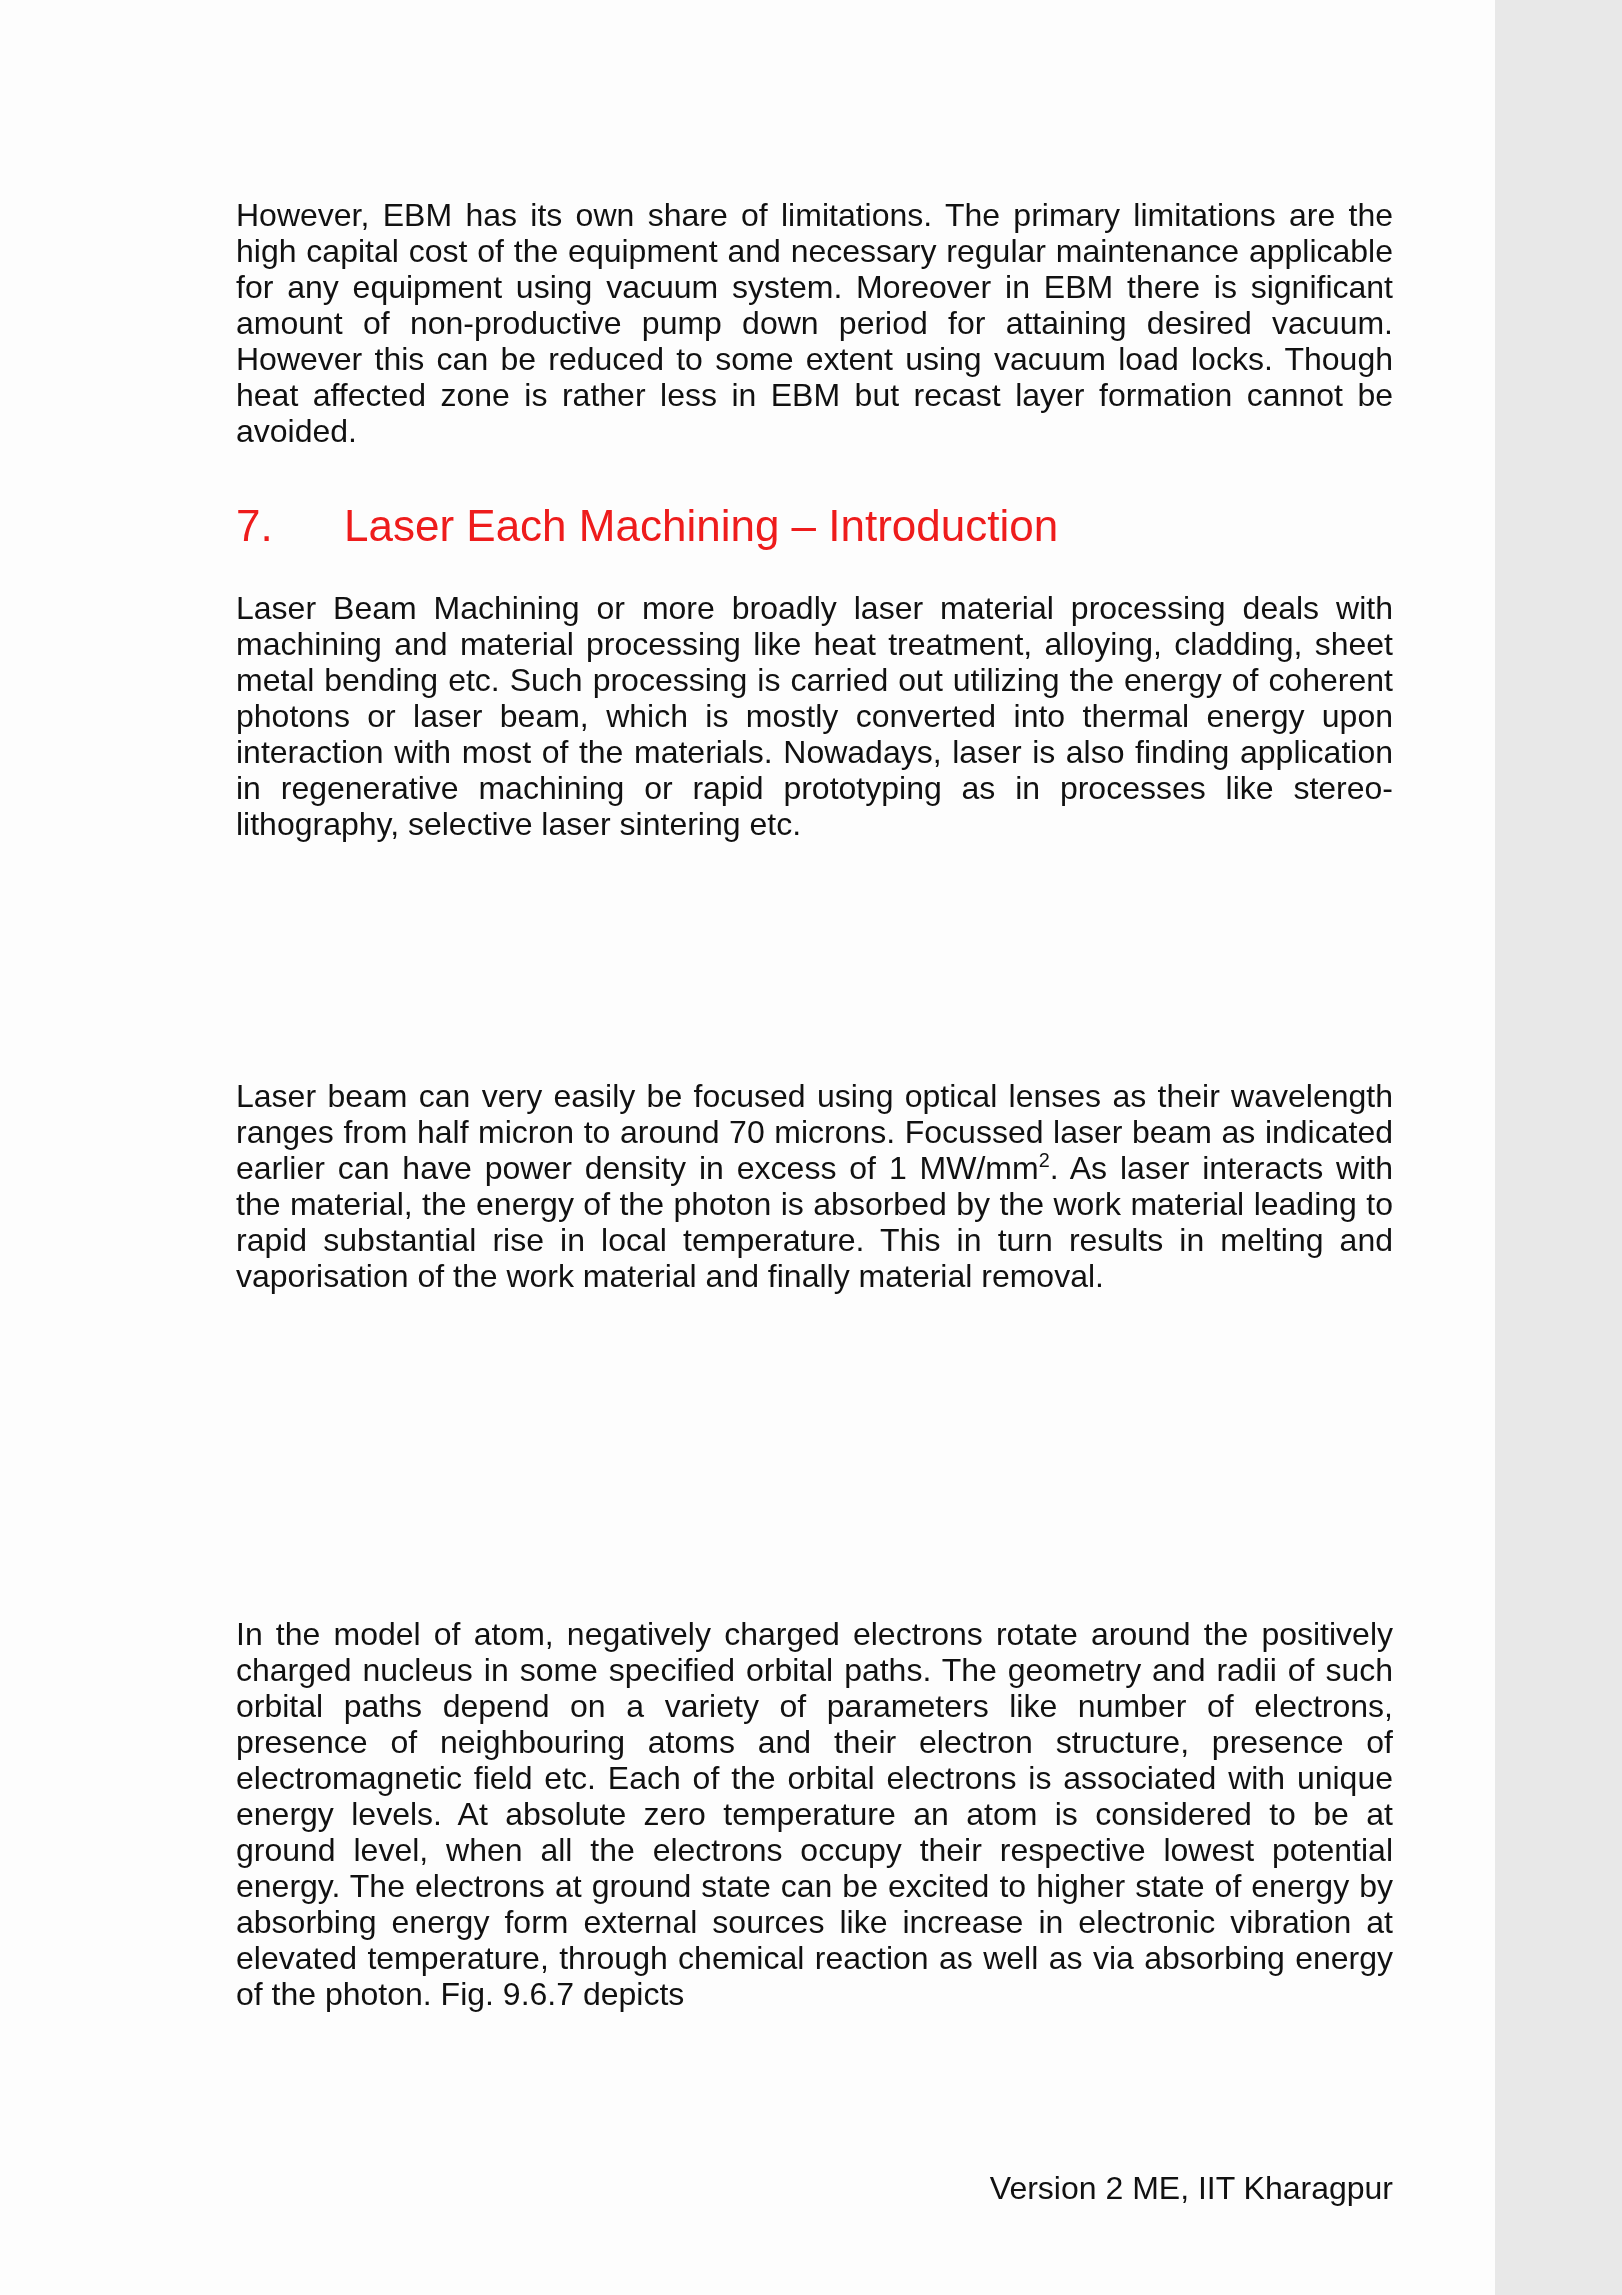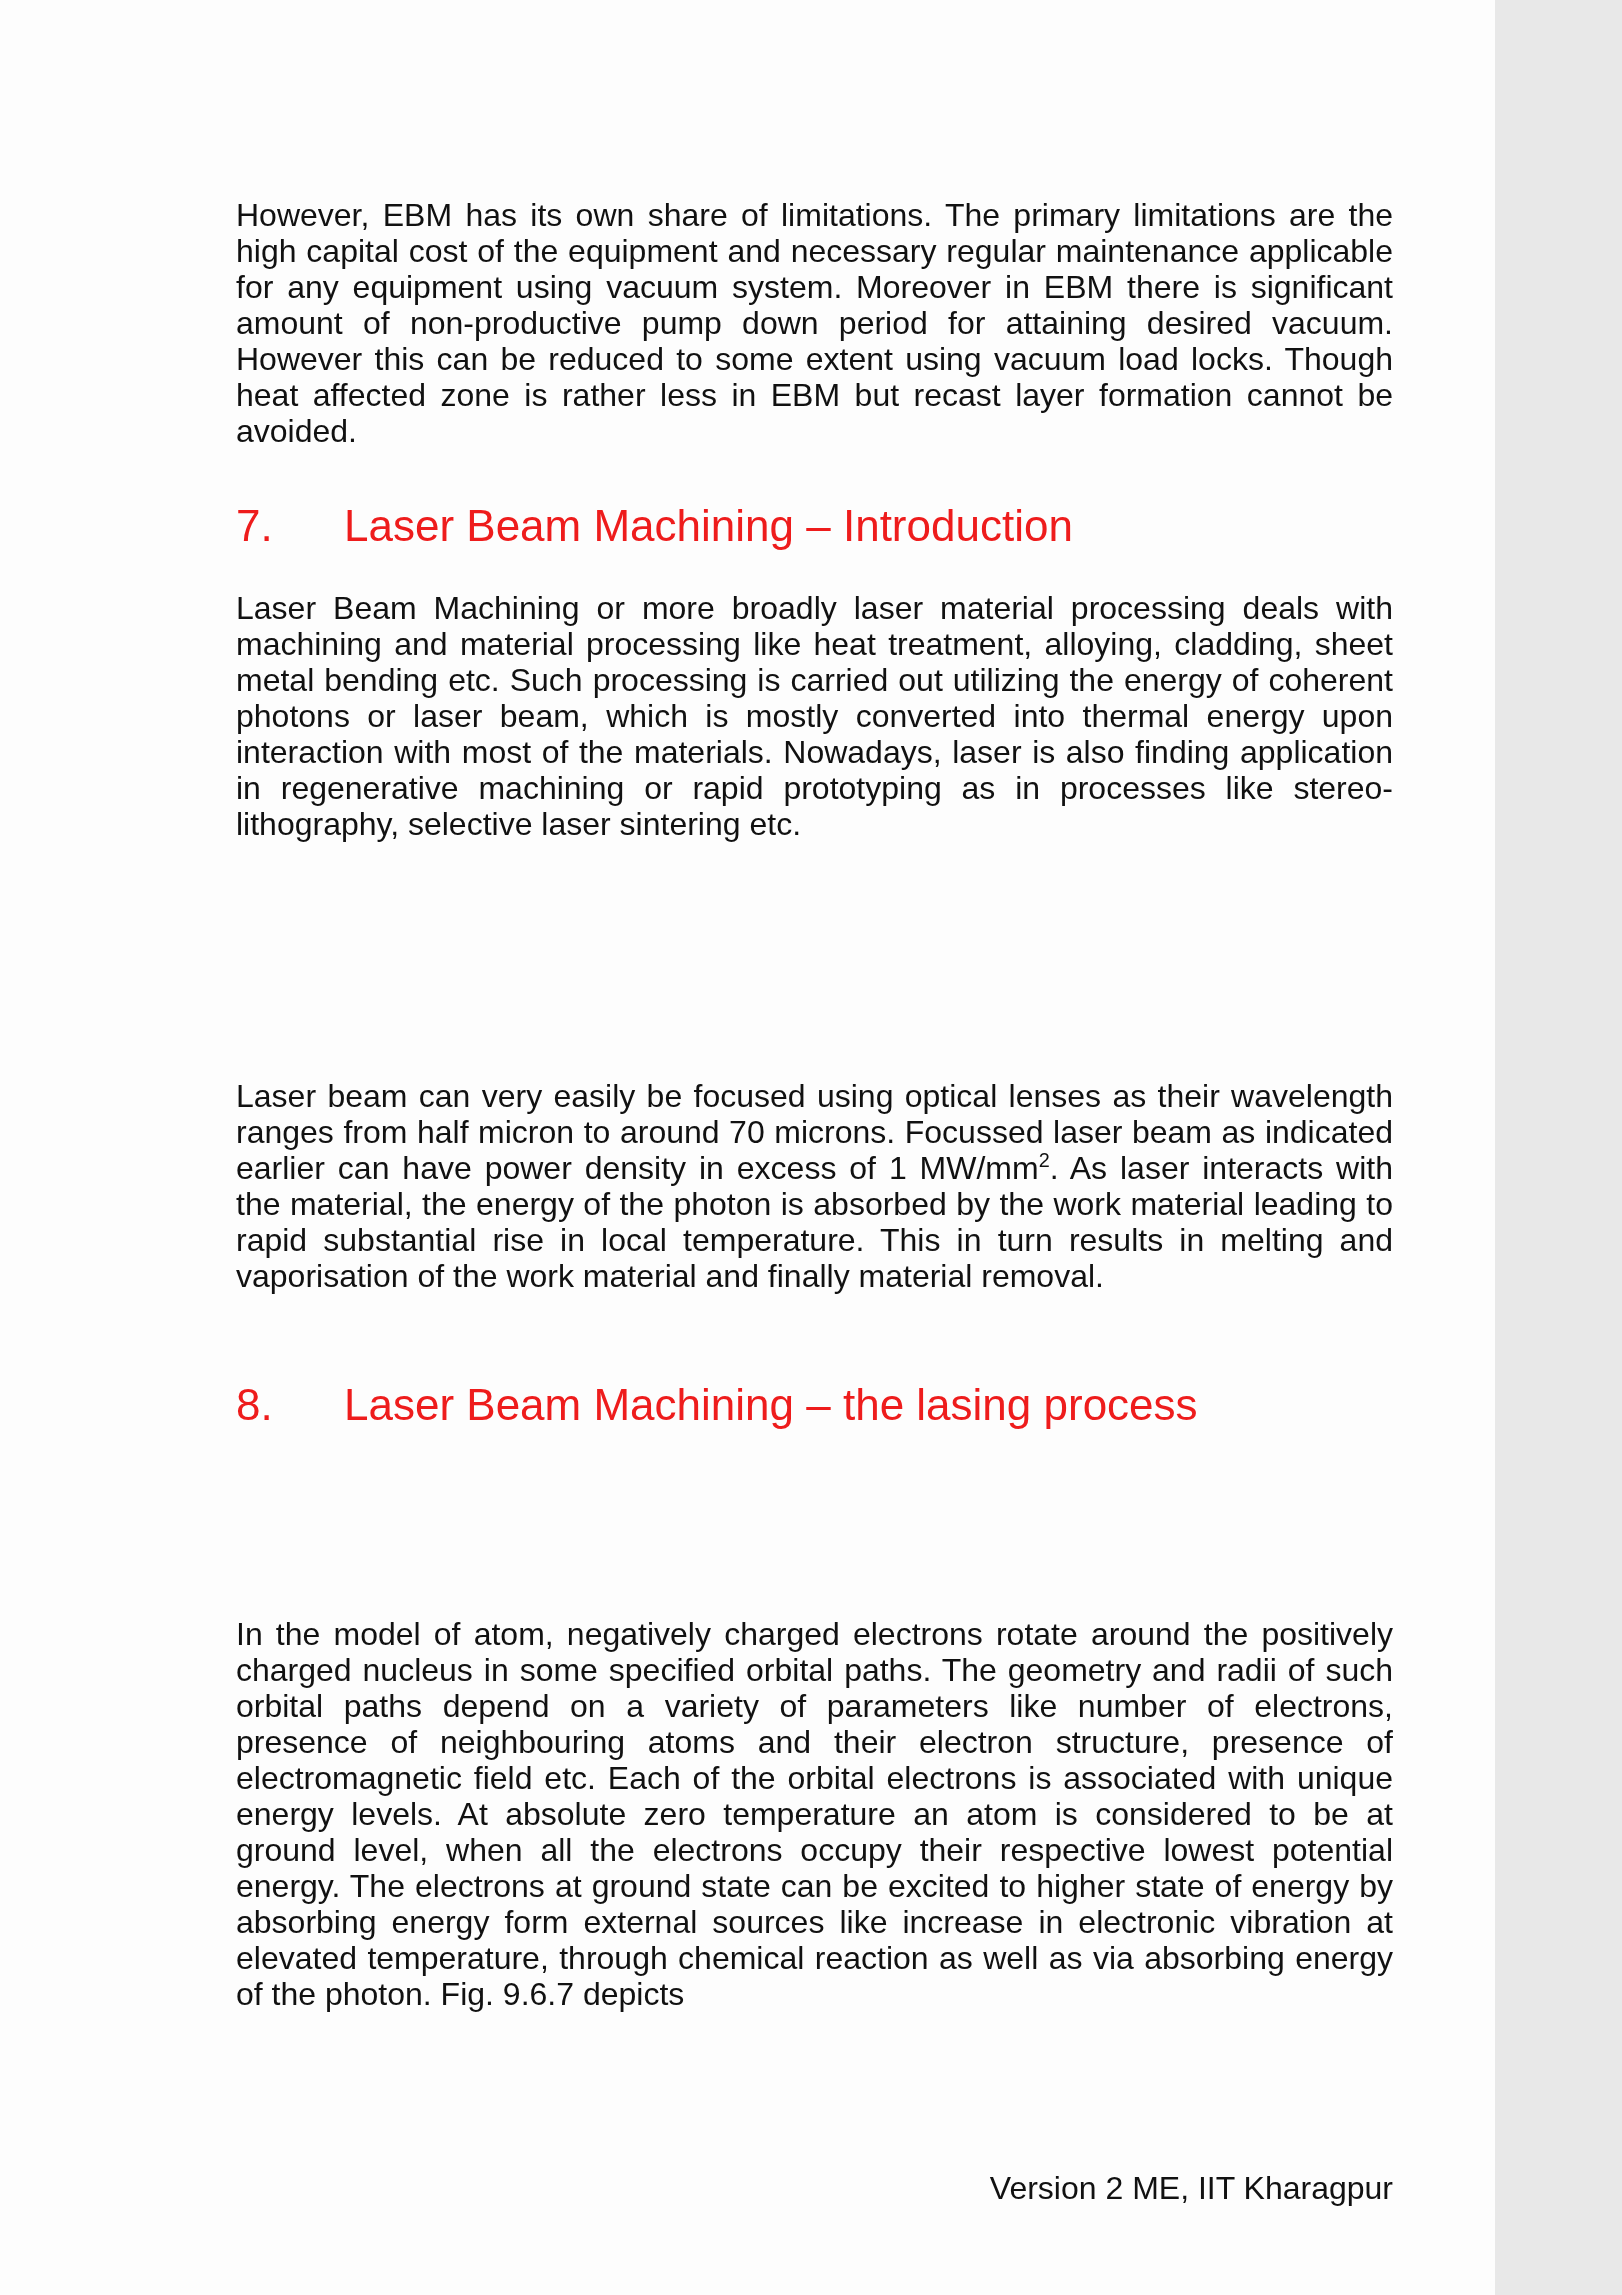--- a/index.html
+++ b/index.html
@@ -54,31 +54,28 @@
   }
 </style>
 </head>
 <body>
 
 <div class="page">
 
   <div class="block para" style="top: 197px;">However, EBM has its own share of limitations. The primary limitations are the high capital cost of the equipment and necessary regular maintenance applicable for any equipment using vacuum system. Moreover in EBM there is significant amount of non-productive pump down period for attaining desired vacuum. However this can be reduced to some extent using vacuum load locks. Though heat affected zone is rather less in EBM but recast layer formation cannot be avoided.</div>
 
   <div class="block heading" style="top: 501px;">
-    <span class="h-num">7.</span><span class="h-title">Laser Beam Machining – Introduction</span>
+    <span class="h-num">7.</span><span class="h-title">Laser Each Machining – Introduction</span>
   </div>
 
   <div class="block para" style="top: 590px;">Laser Beam Machining or more broadly laser material processing deals with machining and material processing like heat treatment, alloying, cladding, sheet metal bending etc. Such processing is carried out utilizing the energy of coherent photons or laser beam, which is mostly converted into thermal energy upon interaction with most of the materials. Nowadays, laser is also finding application in regenerative machining or rapid prototyping as in processes like stereo-lithography, selective laser sintering etc.</div>
 
 
   <div class="block para" style="top: 1078px;"><span>Laser beam can very easily be focused using optical lenses as their wavelength ranges from half micron to around 70 microns. Focussed laser beam as indicated earlier can have power density in excess of 1 MW/mm</span><sup>2</sup><span>. As laser interacts with the material, the energy of the photon is absorbed by the work material leading to rapid substantial rise in local temperature. This in turn results in melting and vaporisation of the work material and finally material removal.</span></div>
 
-  <div class="block heading" style="top: 1380px;">
-    <span class="h-num">8.</span><span class="h-title">Laser Beam Machining – the lasing process</span>
-  </div>
 
 
   <div class="block para" style="top: 1616px;">In the model of atom, negatively charged electrons rotate around the positively charged nucleus in some specified orbital paths. The geometry and radii of such orbital paths depend on a variety of parameters like number of electrons, presence of neighbouring atoms and their electron structure, presence of electromagnetic field etc. Each of the orbital electrons is associated with unique energy levels. At absolute zero temperature an atom is considered to be at ground level, when all the electrons occupy their respective lowest potential energy. The electrons at ground state can be excited to higher state of energy by absorbing energy form external sources like increase in electronic vibration at elevated temperature, through chemical reaction as well as via absorbing energy of the photon. Fig. 9.6.7 depicts</div>
 
   <div class="block footer" style="top: 2170px; text-align: right;">Version 2 ME, IIT Kharagpur</div>
 
 </div>
 
 
 </body></html>

